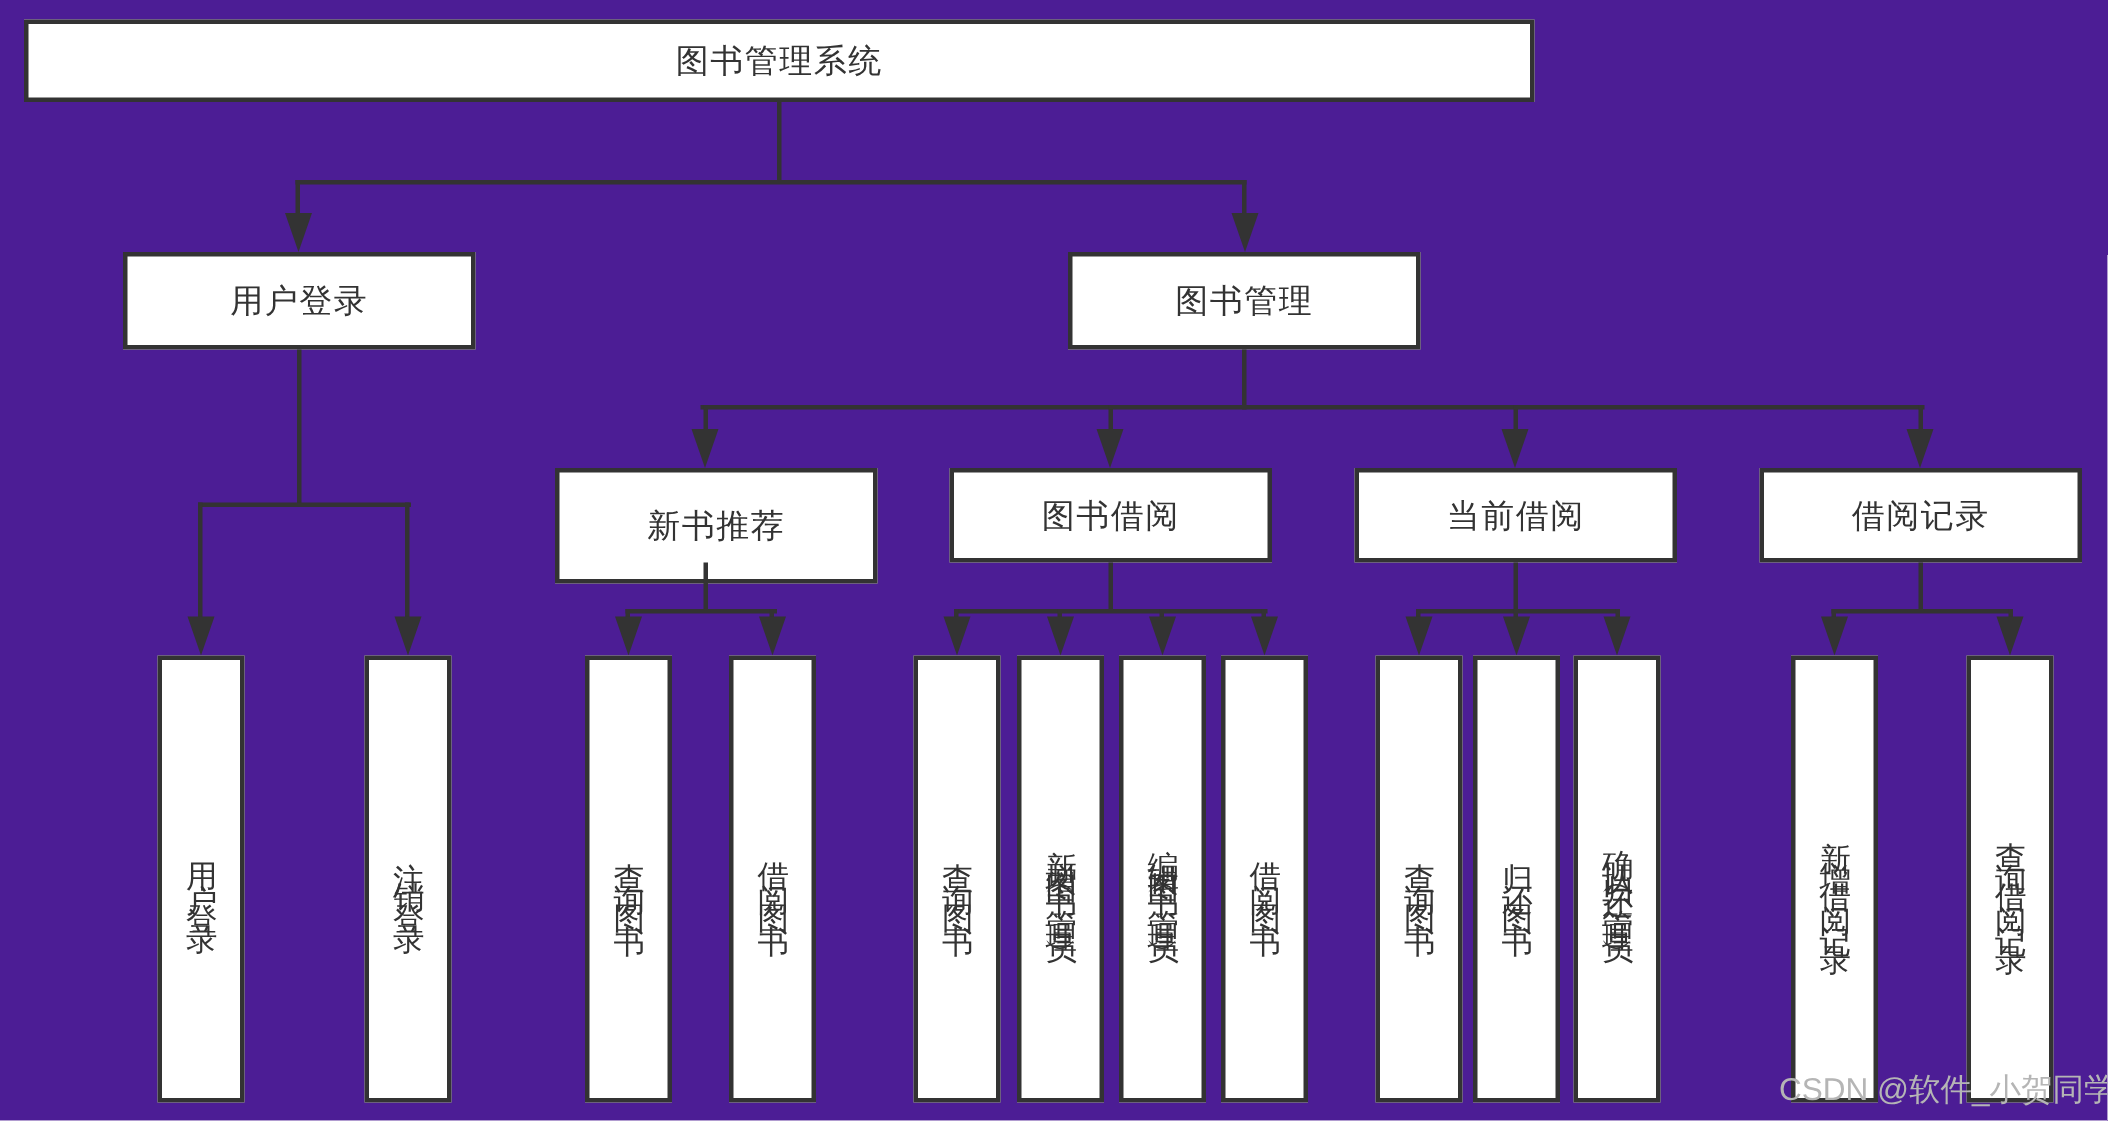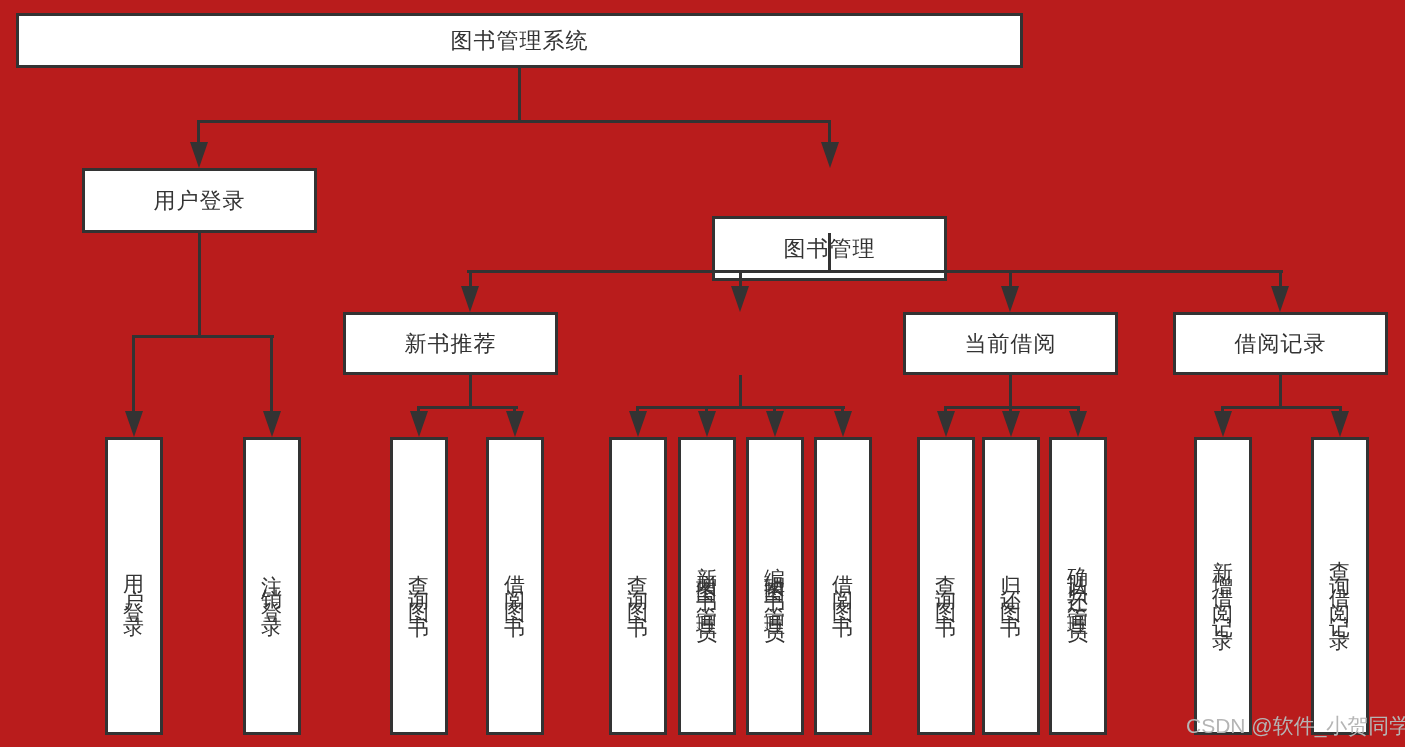--- a/index.html
+++ b/index.html
@@ -1,20 +1,20 @@
 <!DOCTYPE html>
 <html><head>
 <meta charset="utf-8">
 <style>
   html, body { margin: 0; padding: 0; background: #ffffff; }
   #canvas {
     position: relative;
     width: 1405px;
     height: 747px;
-    background: #b91c1c;
+    background: #4c1d95;
     font-family: "Liberation Sans", sans-serif;
     overflow: hidden;
   }
   .box {
     position: absolute;
     box-sizing: border-box;
     border: 3px solid #333333;
     background: #ffffff;
     display: flex;
     align-items: center;
@@ -68,21 +68,21 @@
   <div class="line" style="left:518px; top:68px; width:3px; height:54px;"></div>
   <div class="line" style="left:197px; top:120px; width:634px; height:3px;"></div>
   <div class="line" style="left:197px; top:120px; width:3px; height:26px;"></div>
   <div class="line" style="left:828px; top:120px; width:3px; height:26px;"></div>
   <div class="arrow" style="left:190px; top:142px;"></div>
   <div class="arrow" style="left:821px; top:142px;"></div>
 
   <div class="box" style="left:82px; top:168px; width:235px; height:65px;">
     <span class="hlabel">用户登录</span>
   </div>
-  <div class="box" style="left:712px; top:168px; width:235px; height:65px;margin-top:48px;">
+  <div class="box" style="left:712px; top:168px; width:235px; height:65px;">
     <span class="hlabel">图书管理</span>
   </div>
 
   <div class="line" style="left:198px; top:233px; width:3px; height:104px;"></div>
   <div class="line" style="left:132px; top:335px; width:142px; height:3px;"></div>
   <div class="line" style="left:132px; top:335px; width:3px; height:80px;"></div>
   <div class="line" style="left:270px; top:335px; width:3px; height:80px;"></div>
   <div class="arrow" style="left:125px; top:411px;"></div>
   <div class="arrow" style="left:263px; top:411px;"></div>
 
@@ -90,22 +90,25 @@
   <div class="line" style="left:467px; top:270px; width:816px; height:3px;"></div>
   <div class="line" style="left:469px; top:270px; width:3px; height:20px;"></div>
   <div class="line" style="left:739px; top:270px; width:3px; height:20px;"></div>
   <div class="line" style="left:1009px; top:270px; width:3px; height:20px;"></div>
   <div class="line" style="left:1279px; top:270px; width:3px; height:20px;"></div>
   <div class="arrow" style="left:461px; top:286px;"></div>
   <div class="arrow" style="left:731px; top:286px;"></div>
   <div class="arrow" style="left:1001px; top:286px;"></div>
   <div class="arrow" style="left:1271px; top:286px;"></div>
 
-  <div class="box" style="left:343px; top:312px; width:215px; height:63px;">
+  <div class="box" style="left:370px; top:312px; width:215px; height:77px;">
     <span class="hlabel">新书推荐</span>
+  </div>
+  <div class="box" style="left:633px; top:312px; width:215px; height:63px;">
+    <span class="hlabel">图书借阅</span>
   </div>
   <div class="box" style="left:1173px; top:312px; width:215px; height:63px;">
     <span class="hlabel">借阅记录</span>
   </div>
   <div class="box" style="left:903px; top:312px; width:215px; height:63px;">
     <span class="hlabel">当前借阅</span>
   </div>
 
   <div class="line" style="left:469px; top:375px; width:3px; height:33px;"></div>
   <div class="line" style="left:417px; top:406px; width:101px; height:3px;"></div>

